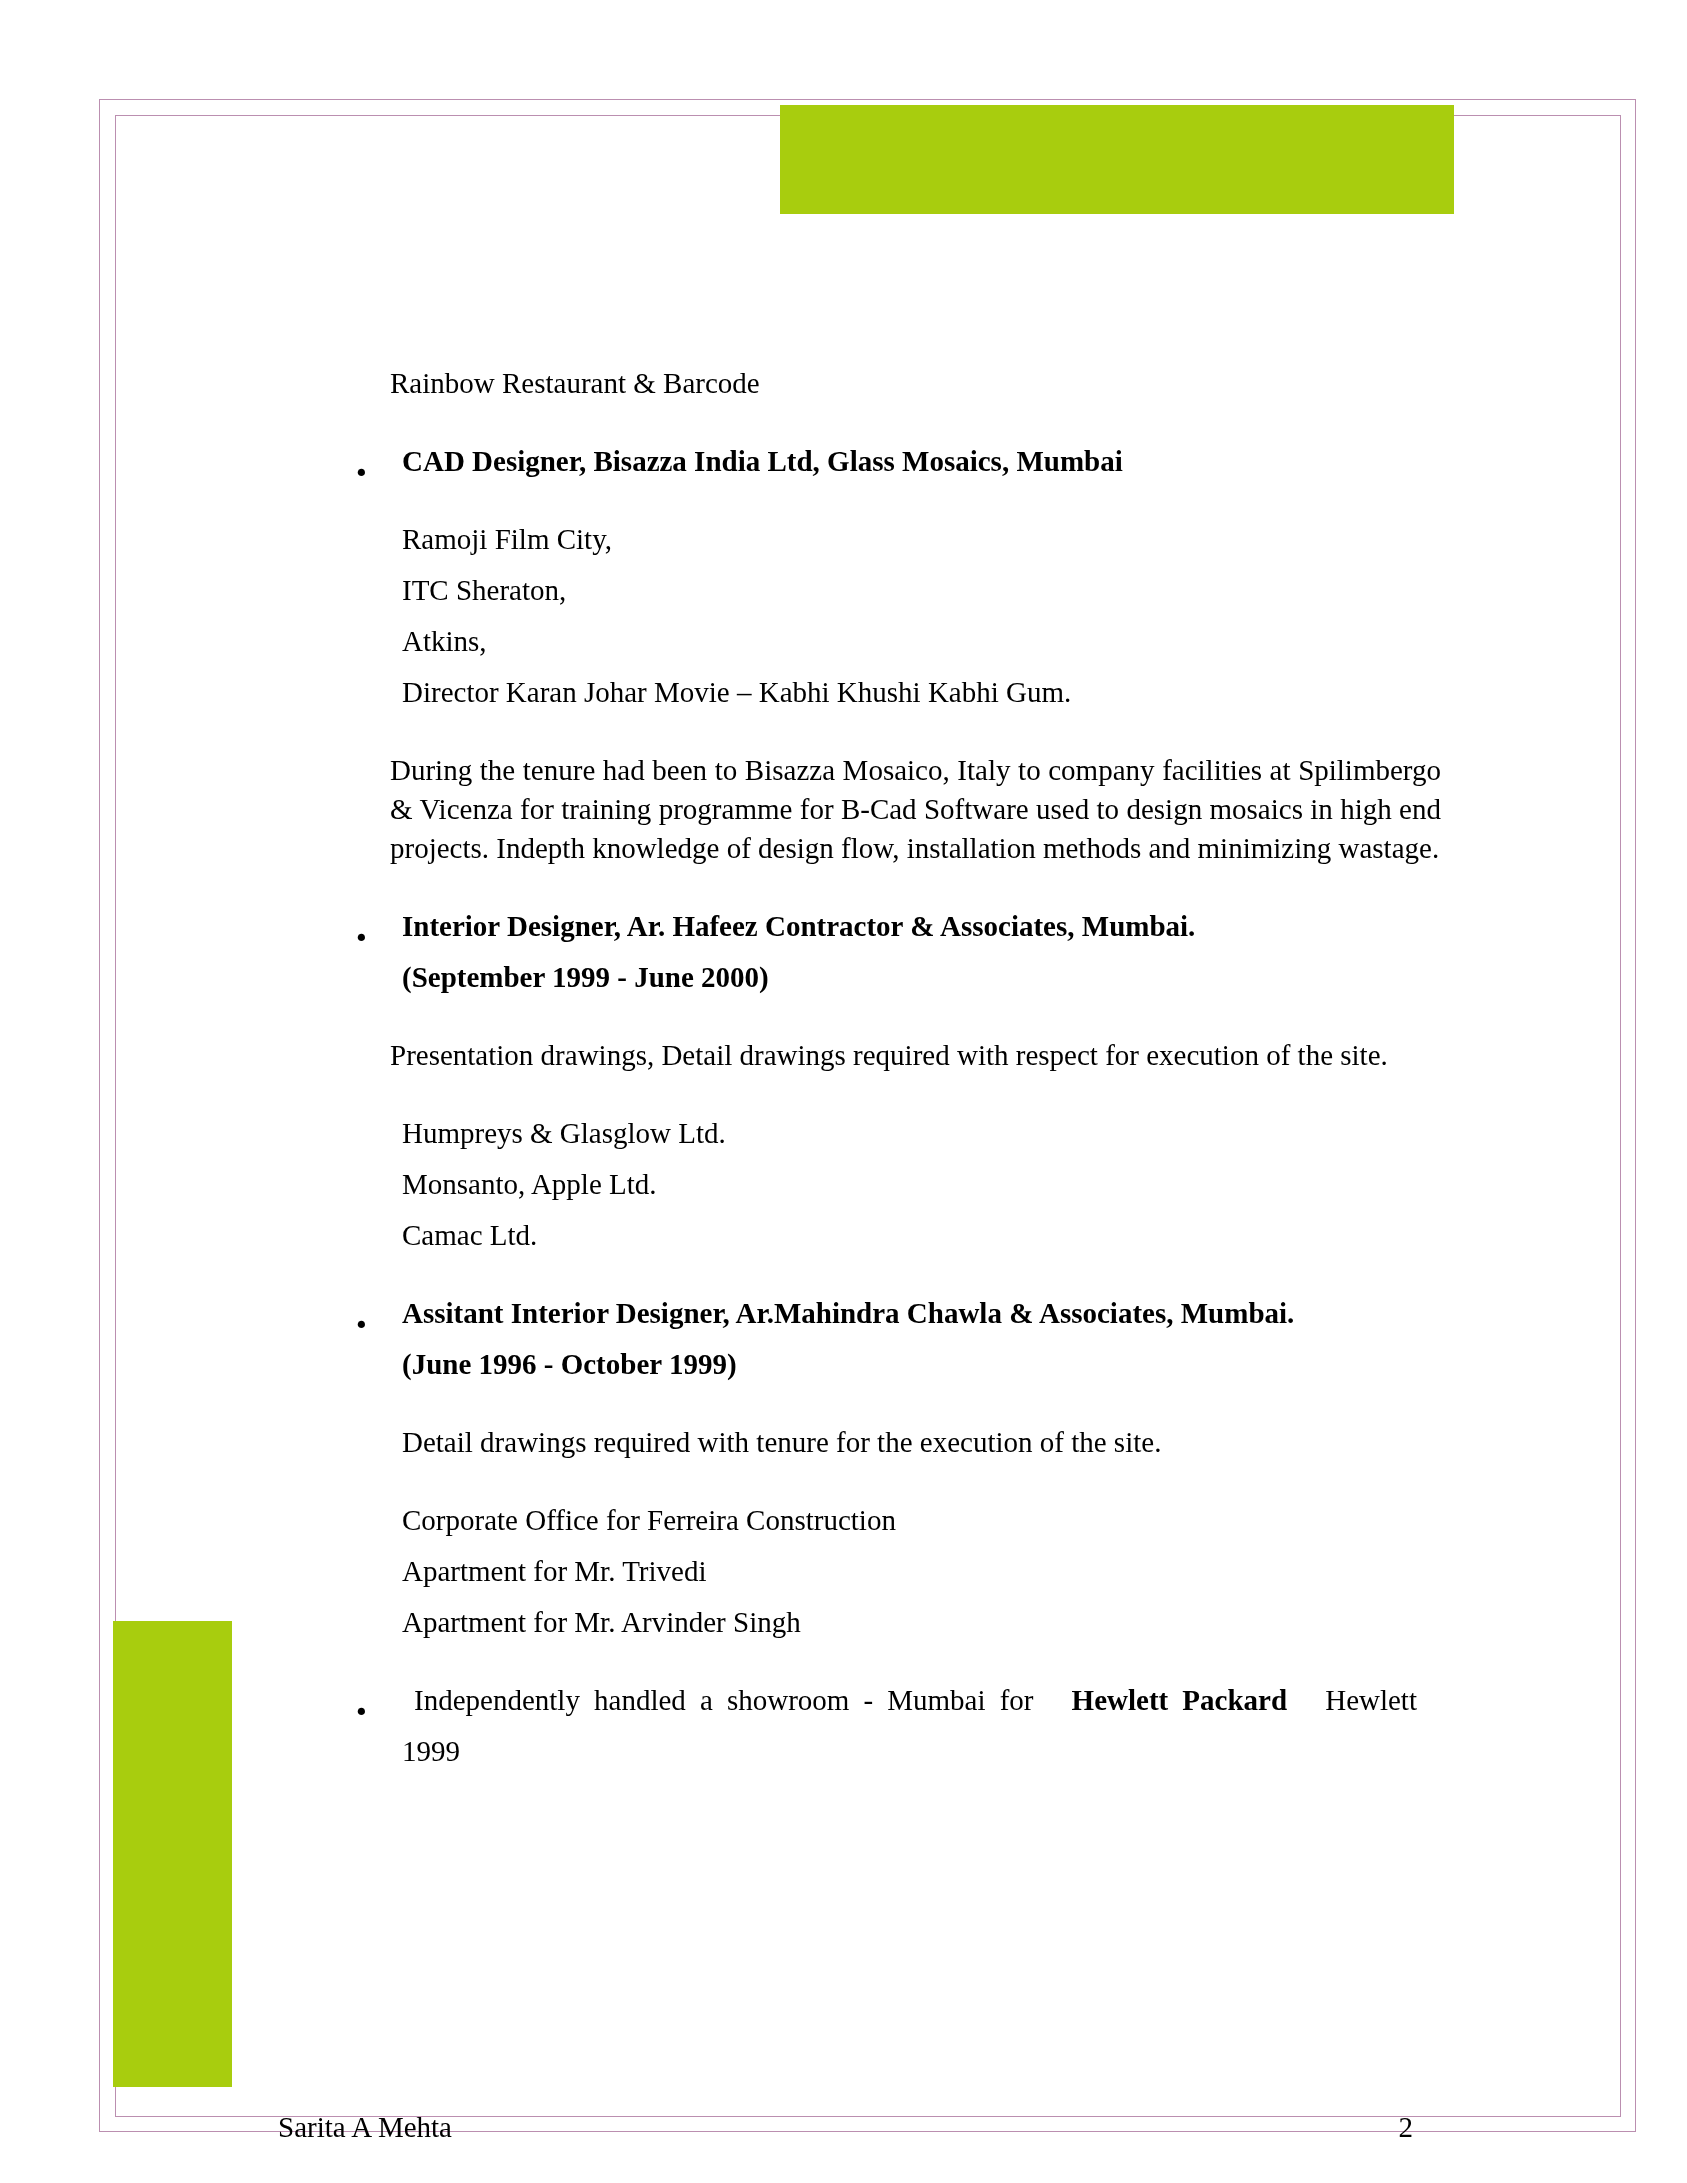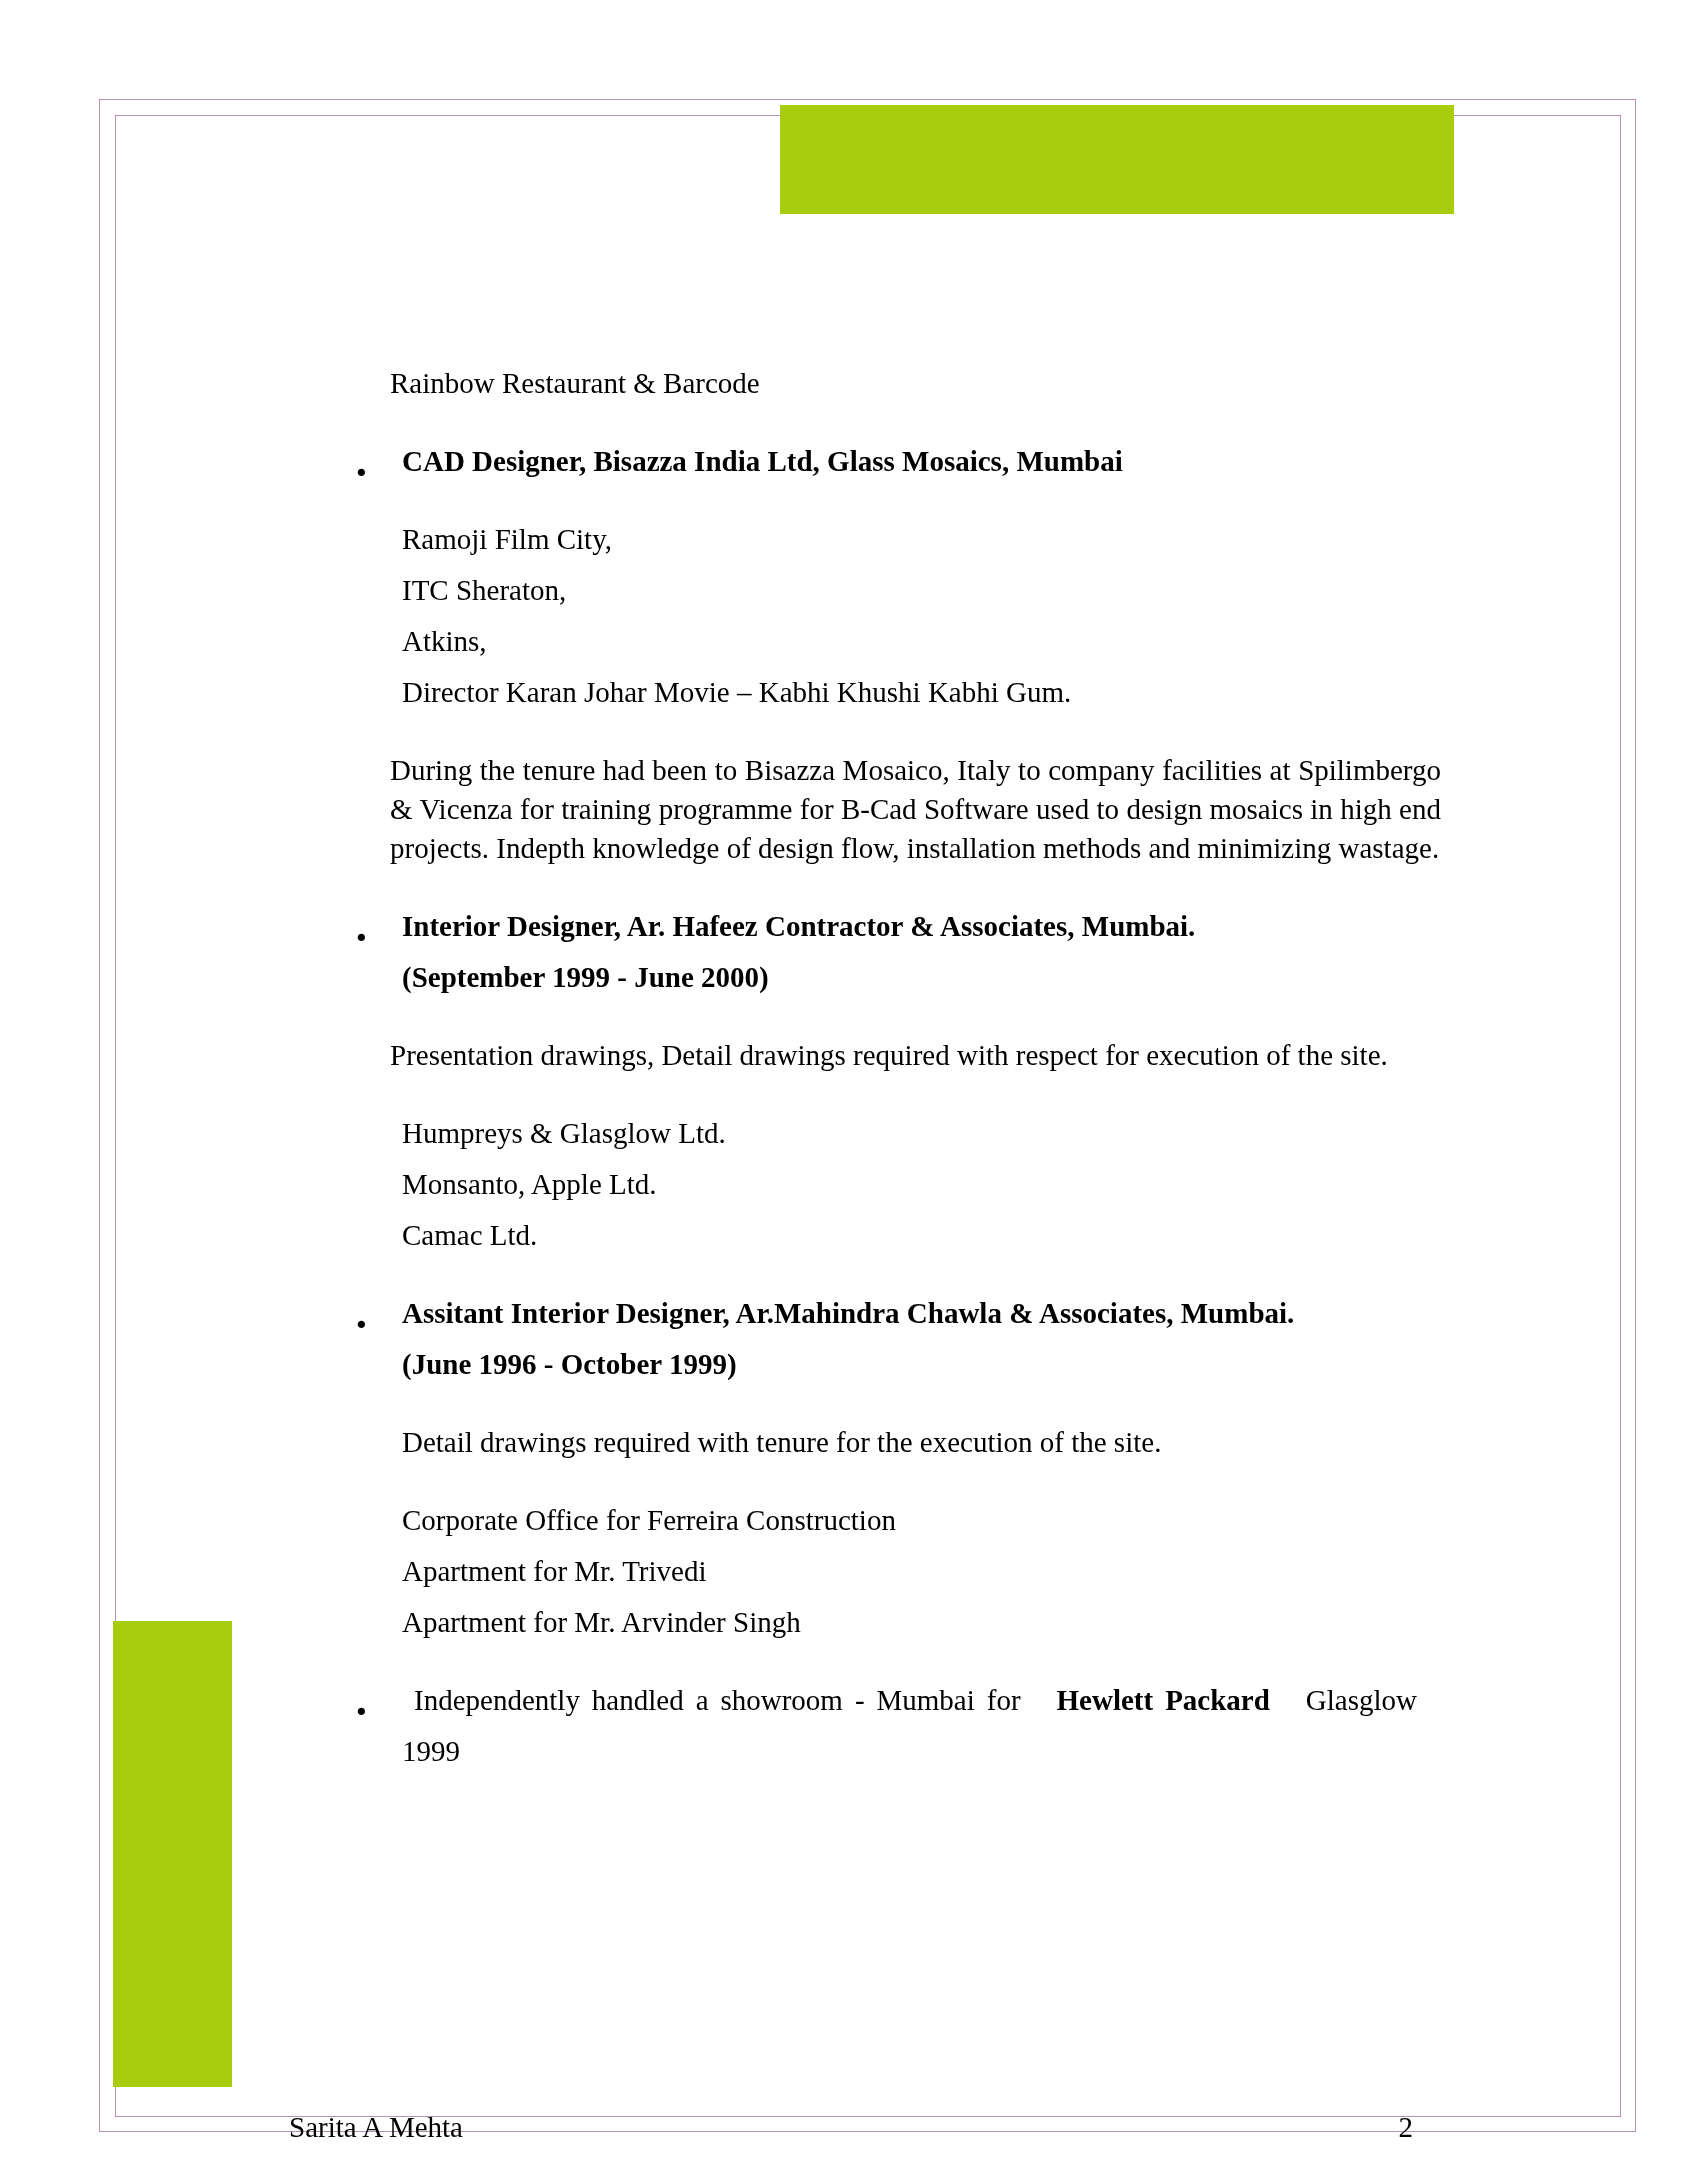--- a/index.html
+++ b/index.html
@@ -45,21 +45,21 @@
   .bold { font-weight:bold; }
   .bulleted { position:relative; }
   .bullet-marker {
     position:absolute; left:-48px; top:0;
     font-family:"DejaVu Sans","Liberation Sans",sans-serif;
     font-size:25px;
   }
   .justify { text-align:justify; }
   .justify-last { text-align:justify; text-align-last:justify; }
   .footer {
-    position:absolute; left:241px; right:274px; top:2060px;
+    position:absolute; left:230px; right:274px; top:2060px;
     display:flex; justify-content:space-between;
     z-index:3;
   }
 </style>
 </head>
 <body>
 
 <div class="frame-outer">
   <div class="frame-inner"></div>
 </div>
@@ -112,21 +112,21 @@
 
   <div class="blk">
     <div>Corporate Office for Ferreira Construction</div>
     <div>Apartment for Mr. Trivedi</div>
     <div>Apartment for Mr. Arvinder Singh</div>
   </div>
 
   <div class="blk bulleted">
     <span class="bullet-marker">•</span>
     <div class="justify-last">
-      <span>Independently handled a showroom - Mumbai for </span><span class="bold">Hewlett Packard</span><span> Glasglow</span>
+      <span>Independently handled a showroom - Mumbai for </span><span class="bold">Hewlett Packard</span><span> Hewlett</span>
     </div>
     <div>1999</div>
   </div>
 
 </div>
 
 <div class="footer">
   <span>Sarita A Mehta</span>
   <span>2</span>
 </div>

